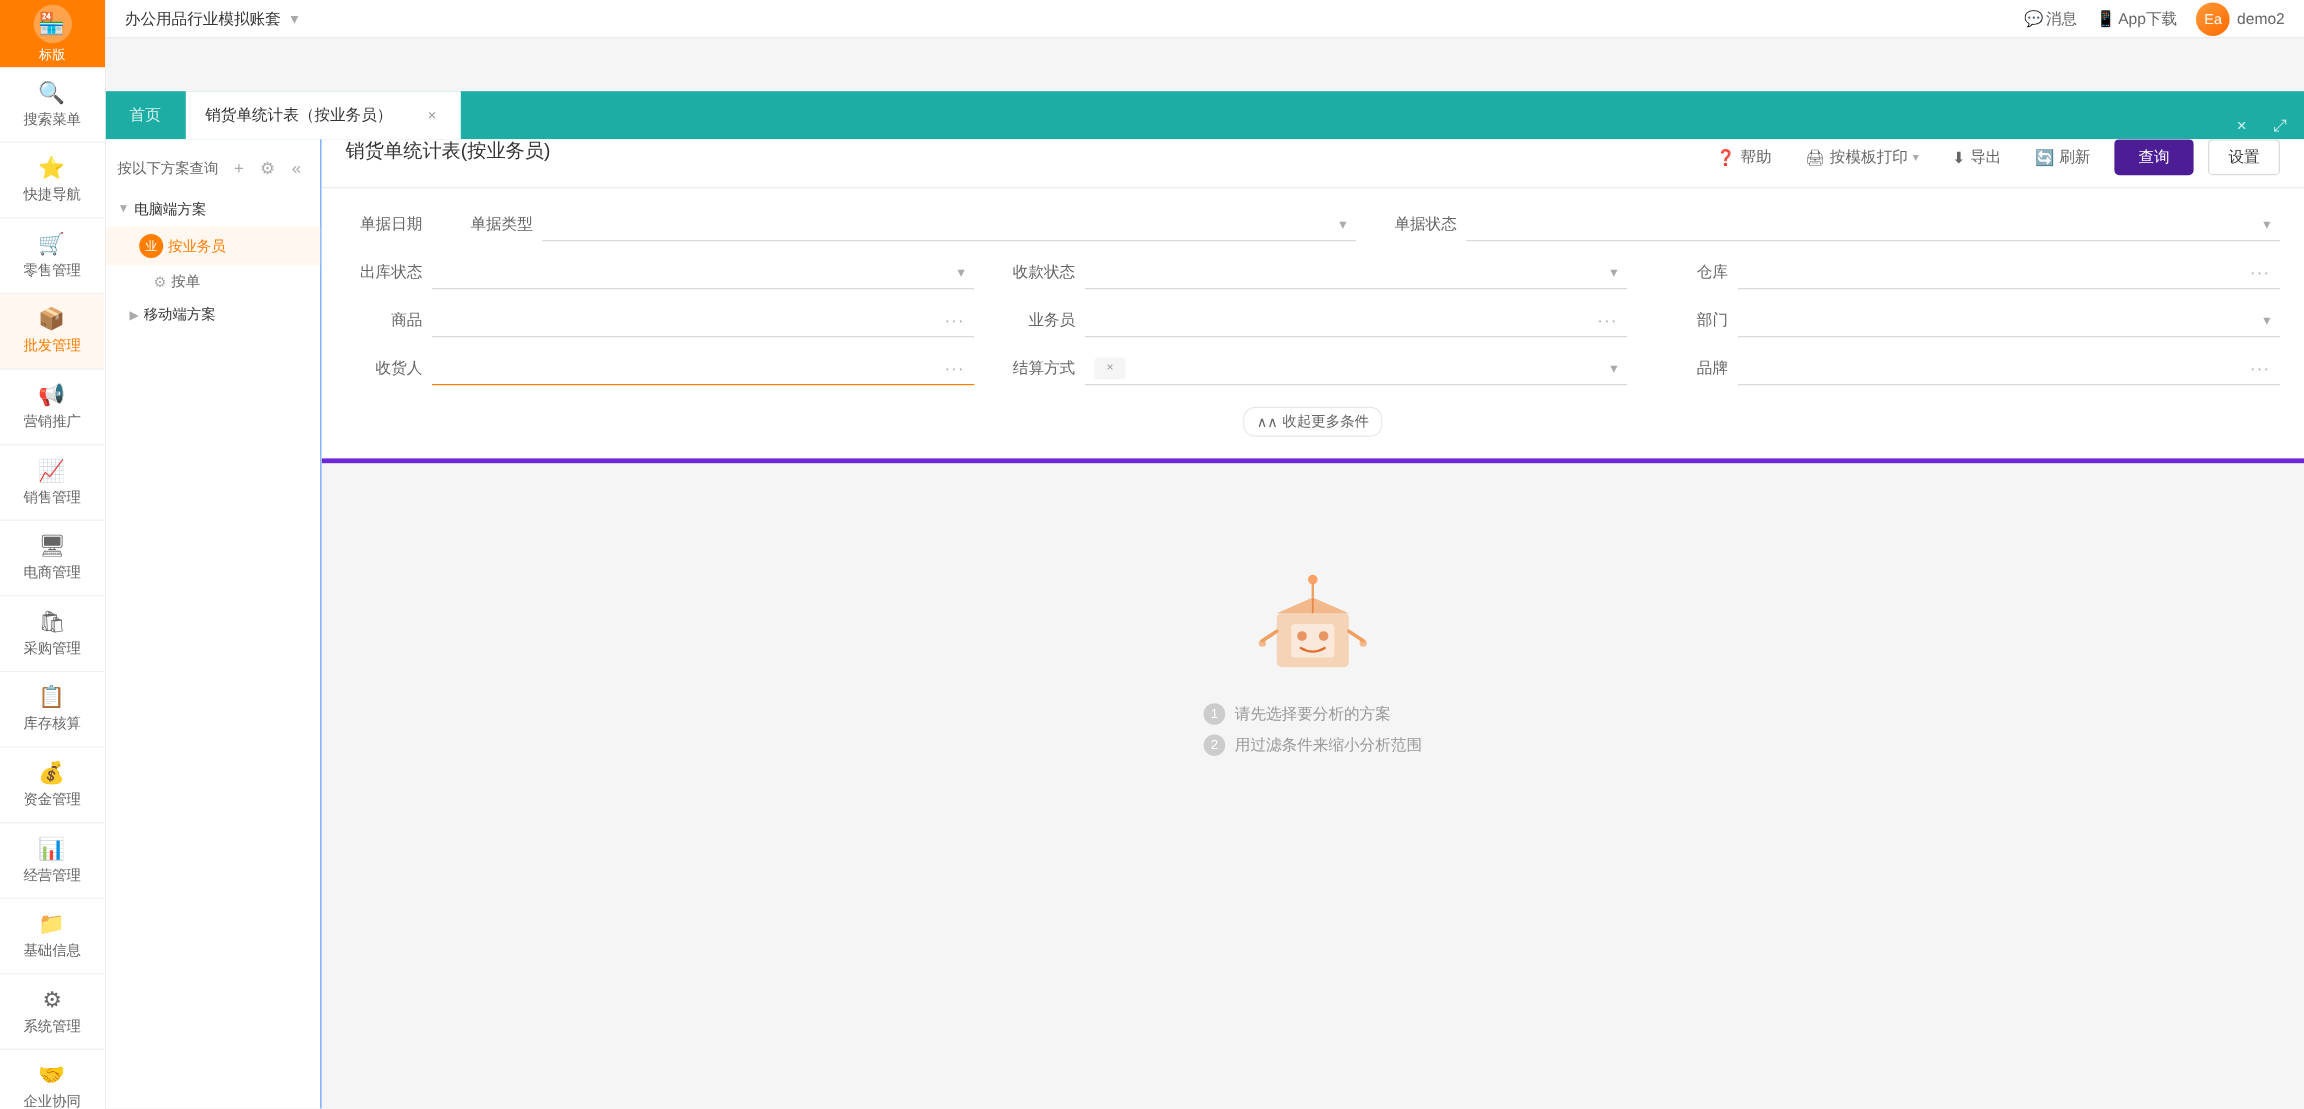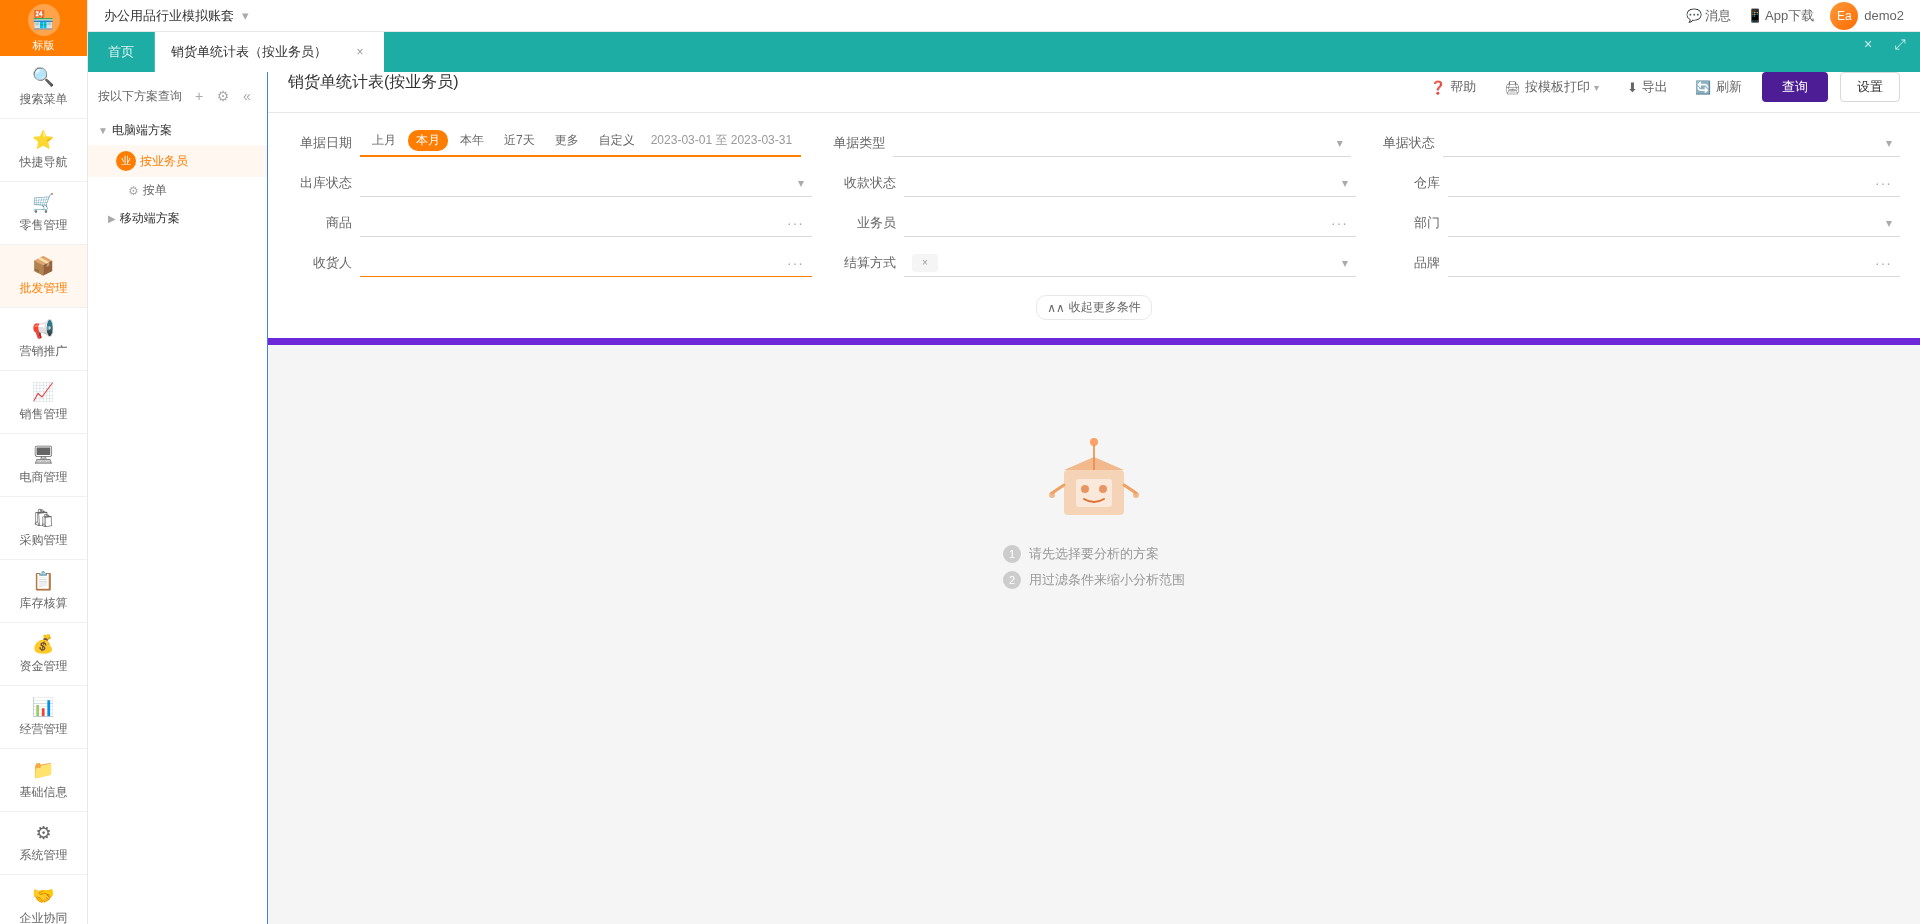--- a/index.html
+++ b/index.html
@@ -89,23 +89,24 @@
       display: flex; align-items: center; justify-content: center;
       color: #fff; font-size: 12px;
     }
     .header-dropdown { display: flex; align-items: center; gap: 2px; cursor: pointer; }
 
     
     .tab-bar {
       height: 40px;
       background: #1dada4;
       display: flex;
-      align-items: flex-start;
+      align-items: flex-end;
       padding: 0 0;
       flex-shrink: 0;
+      margin-top: 44px;
     }
     .tab-home {
       padding: 0 20px;
       height: 100%;
       display: flex;
       align-items: center;
       color: rgba(255,255,255,0.85);
       font-size: 13px;
       cursor: pointer;
       border-right: 1px solid rgba(255,255,255,0.2);
@@ -279,21 +280,21 @@
       border-radius: 4px;
       padding: 5px 16px;
       font-size: 13px;
       cursor: pointer;
     }
 
     
     .filter-area {
       background: #fff;
       padding: 16px 20px 8px 20px;
-      border-bottom: 7px solid #6d28d9;
+      border-bottom: 4px solid #6d28d9;
     }
     .filter-row {
       display: flex;
       align-items: center;
       margin-bottom: 12px;
       gap: 0;
     }
     .filter-label {
       width: 72px;
       flex-shrink: 0;
@@ -605,31 +606,20 @@
           </div>
           <button class="btn-orange">查询</button>
           <button class="btn-white">设置</button>
         </div>
       </div>
 
       <div class="filter-area">
 
         <div class="filter-row">
           <span class="filter-label">单据日期</span>
-          <div style="flex:1;display:flex;align-items:center;border-bottom:2px solid #ff7d00;padding-bottom:4px;">
-            <div class="date-tabs">
-              <div class="date-tab">上月</div>
-              <div class="date-tab active">本月</div>
-              <div class="date-tab">本年</div>
-              <div class="date-tab">近7天</div>
-              <div class="date-tab">更多</div>
-              <div class="date-tab">自定义</div>
-            </div>
-            <span class="date-range-text">2023-03-01 至 2023-03-31</span>
-          </div>
           <div class="filter-col-gap"></div>
           <span class="filter-label">单据类型</span>
           <div class="filter-value" style="flex:1;">
             <span class="dropdown-arrow">▾</span>
           </div>
           <div class="filter-col-gap"></div>
           <span class="filter-label">单据状态</span>
           <div class="filter-value" style="flex:1;">
             <span class="dropdown-arrow">▾</span>
           </div>

